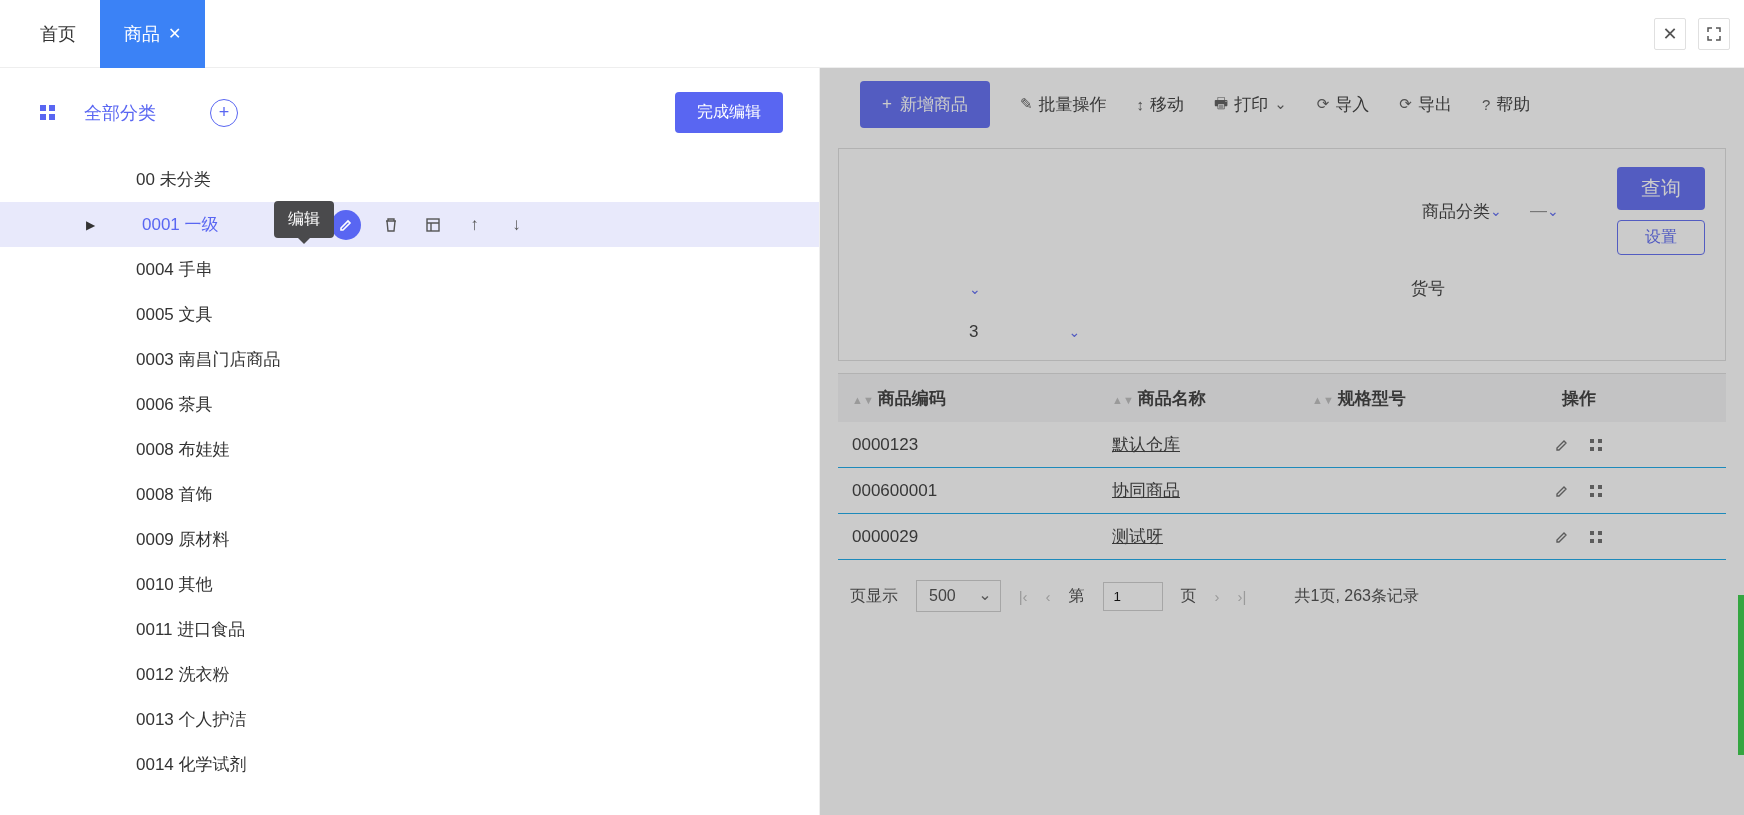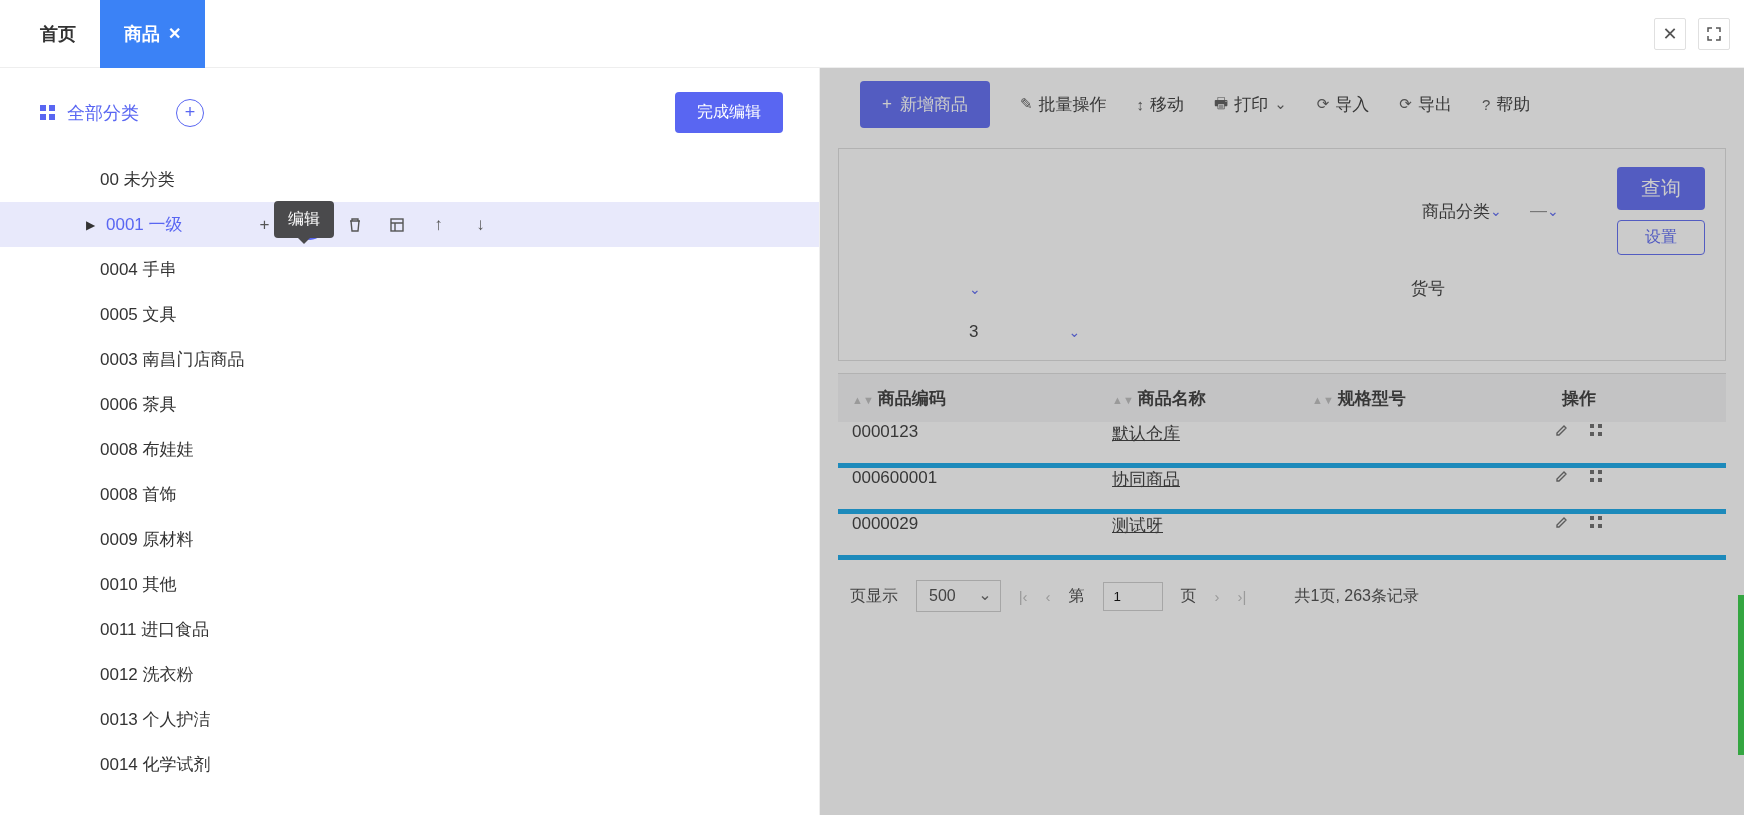--- a/index.html
+++ b/index.html
@@ -1,46 +1,46 @@
 <!DOCTYPE html>
 <html><head>
 <meta charset="utf-8">
 <style>
 * { box-sizing: border-box; margin: 0; padding: 0; }
 body { font-family: -apple-system, "PingFang SC", "Microsoft YaHei", sans-serif; font-size: 14px; color: #333; background: #fff; overflow: hidden; }
 .app { width: 1744px; height: 815px; position: relative; display: flex; flex-direction: column; }
 
 
 .tabbar { height: 68px; display: flex; align-items: center; padding-left: 16px; border-bottom: 1px solid #eee; }
-.tab { padding: 0 24px; height: 68px; display: flex; align-items: center; font-size: 18px; cursor: pointer; font-weight: bold; }
+.tab { padding: 0 24px; height: 68px; display: flex; align-items: center; font-size: 18px; cursor: pointer; }
 .tab.active { background: #3b82f6; color: #fff; }
 .tab-close { margin-left: 8px; font-size: 16px; }
 .tabbar-right { position: absolute; right: 14px; top: 0; height: 68px; display: flex; align-items: center; gap: 12px; }
 .iconbtn { width: 32px; height: 32px; display: flex; align-items: center; justify-content: center; font-size: 18px; cursor: pointer; border: 1px solid #e0e0e0; border-radius: 2px; color: #555; }
 
 
 .main { flex: 1; display: flex; position: relative; }
 
 
 .leftpanel { width: 820px; background: #fff; position: relative; padding: 24px 0 0 0; border-right: 1px solid #eee; }
 .lp-header { display: flex; align-items: center; justify-content: space-between; padding: 0 36px 24px 40px; }
-.lp-title { display: flex; align-items: center; gap: 11px; color: #5966f2; font-size: 18px; }
+.lp-title { display: flex; align-items: center; gap: 28px; color: #5966f2; font-size: 18px; }
 .lp-title .grid-icon { color: #5966f2; font-size: 16px; }
 .add-circle { width: 28px; height: 28px; border: 1.6px solid #5966f2; border-radius: 50%; display: flex; align-items: center; justify-content: center; color: #5966f2; font-size: 18px; margin-left: 26px; }
 .btn-primary { background: #5966f2; color: #fff; border: none; padding: 10px 22px; border-radius: 4px; font-size: 16px; cursor: pointer; }
 
 .tree { overflow-y: auto; height: 640px; padding-left: 0; position: relative; }
 .tree::-webkit-scrollbar { width: 16px; }
 .tree::-webkit-scrollbar-track { background: #f0f0f0; }
 .tree::-webkit-scrollbar-thumb { background: #c0c0c0; }
 .tree-row { display: flex; align-items: center; height: 45px; padding-left: 100px; font-size: 17px; color: #333; cursor: pointer; }
 .tree-row.selected { background: #e8e9fb; color: #5966f2; padding-left: 86px; }
 .tree-row.selected .caret { color: #333; font-size: 12px; margin-right: 6px; }
 .tree-row .caret { width: 14px; }
-.tree-row .label { flex: 0 0 auto; }
+.tree-row .label { flex: 0 0 auto; margin-left: 36px; }
 .row-actions { display: none; align-items: center; gap: 18px; margin-left: 70px; }
 .tree-row.selected .row-actions { display: flex; }
 .ra { width: 24px; height: 24px; display: flex; align-items: center; justify-content: center; color: #555; }
 .ra.edit-active { background: #5966f2; color: #fff; border-radius: 50%; width: 30px; height: 30px; }
 
 .tooltip { position: absolute; background: #4a4a4c; color: #fff; padding: 8px 14px; border-radius: 4px; font-size: 16px; left: 274px; top: 44px; z-index: 20; }
 .tooltip::after { content: ''; position: absolute; bottom: -6px; left: 50%; transform: translateX(-50%); border: 6px solid transparent; border-top-color: #4a4a4c; border-bottom: none; }
 .tree-wrap { position: relative; }
 
 
@@ -60,21 +60,21 @@
 .fld .dash { color: #888; }
 .filter-btns { display: flex; flex-direction: column; gap: 10px; margin-left: auto; }
 .btn-filled { background: #5966f2; color: #fff; border: none; padding: 8px 24px; border-radius: 4px; font-size: 20px; }
 .btn-outline { background: #fff; color: #5966f2; border: 1.4px solid #5966f2; padding: 6px 24px; border-radius: 4px; font-size: 16px; }
 
 .table { margin: 0 18px; border-top: 1px solid #ddd; }
 .thead { display: flex; background: #f4f4f6; height: 48px; align-items: center; font-size: 17px; font-weight: 600; color: #333; }
 .th, .td { padding-left: 14px; }
 .col-code { width: 260px; } .col-name { width: 200px; } .col-spec { width: 120px; } .col-op { flex: 1; text-align: center; }
 .sort-ico { color: #bbb; font-size: 11px; margin-right: 4px; display: inline-flex; flex-direction: column; line-height: 6px; }
-.tbody .trow { display: flex; height: 46px; align-items: flex-start; border-bottom: 5px solid #0ea5e9; font-size: 17px; }
+.tbody .trow { display: flex; height: 46px; align-items: center; border-bottom: 1px solid #0ea5e9; font-size: 17px; }
 .link { text-decoration: underline; }
 .op-icons { display: flex; gap: 18px; justify-content: center; color: #666; }
 .op-icons .dis { color: #bbb; }
 
 .pager { display: flex; align-items: center; gap: 18px; padding: 20px 30px; font-size: 16px; color: #444; }
 .pgsel { border: 1px solid #ccc; padding: 6px 44px 6px 12px; position: relative; }
 .pgsel::after { content: '⌄'; position: absolute; right: 8px; top: 4px; color: #666; }
 .pginput { border: 1px solid #ccc; width: 60px; padding: 6px 10px; }
 .pgnav { color: #bbb; font-size: 15px; }
 

